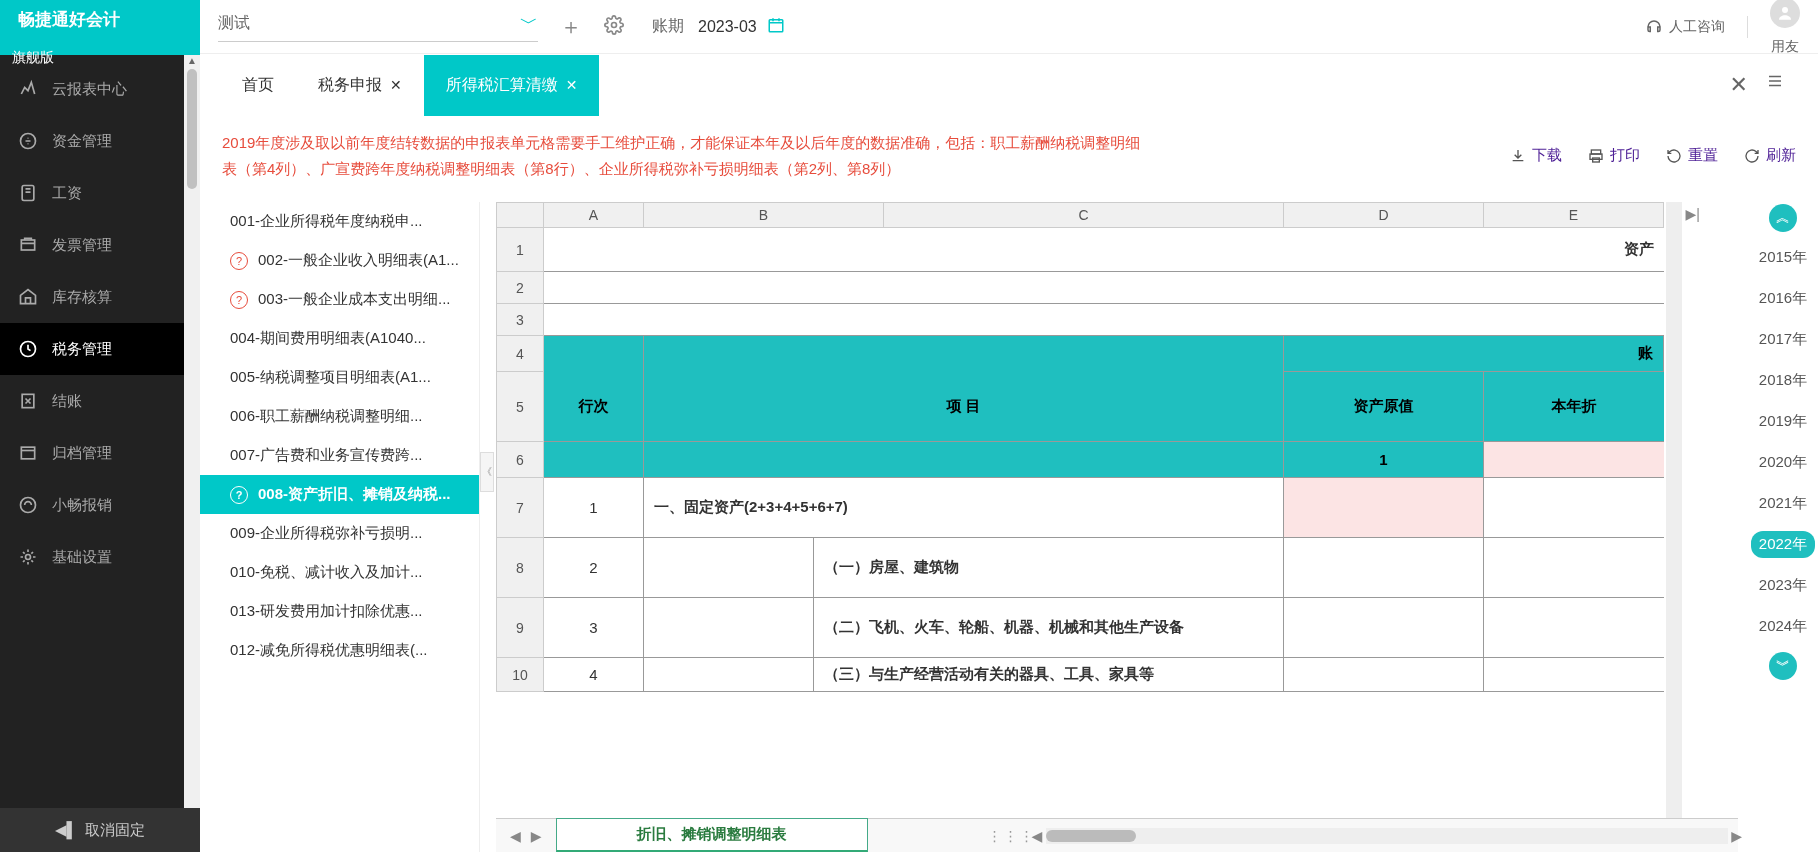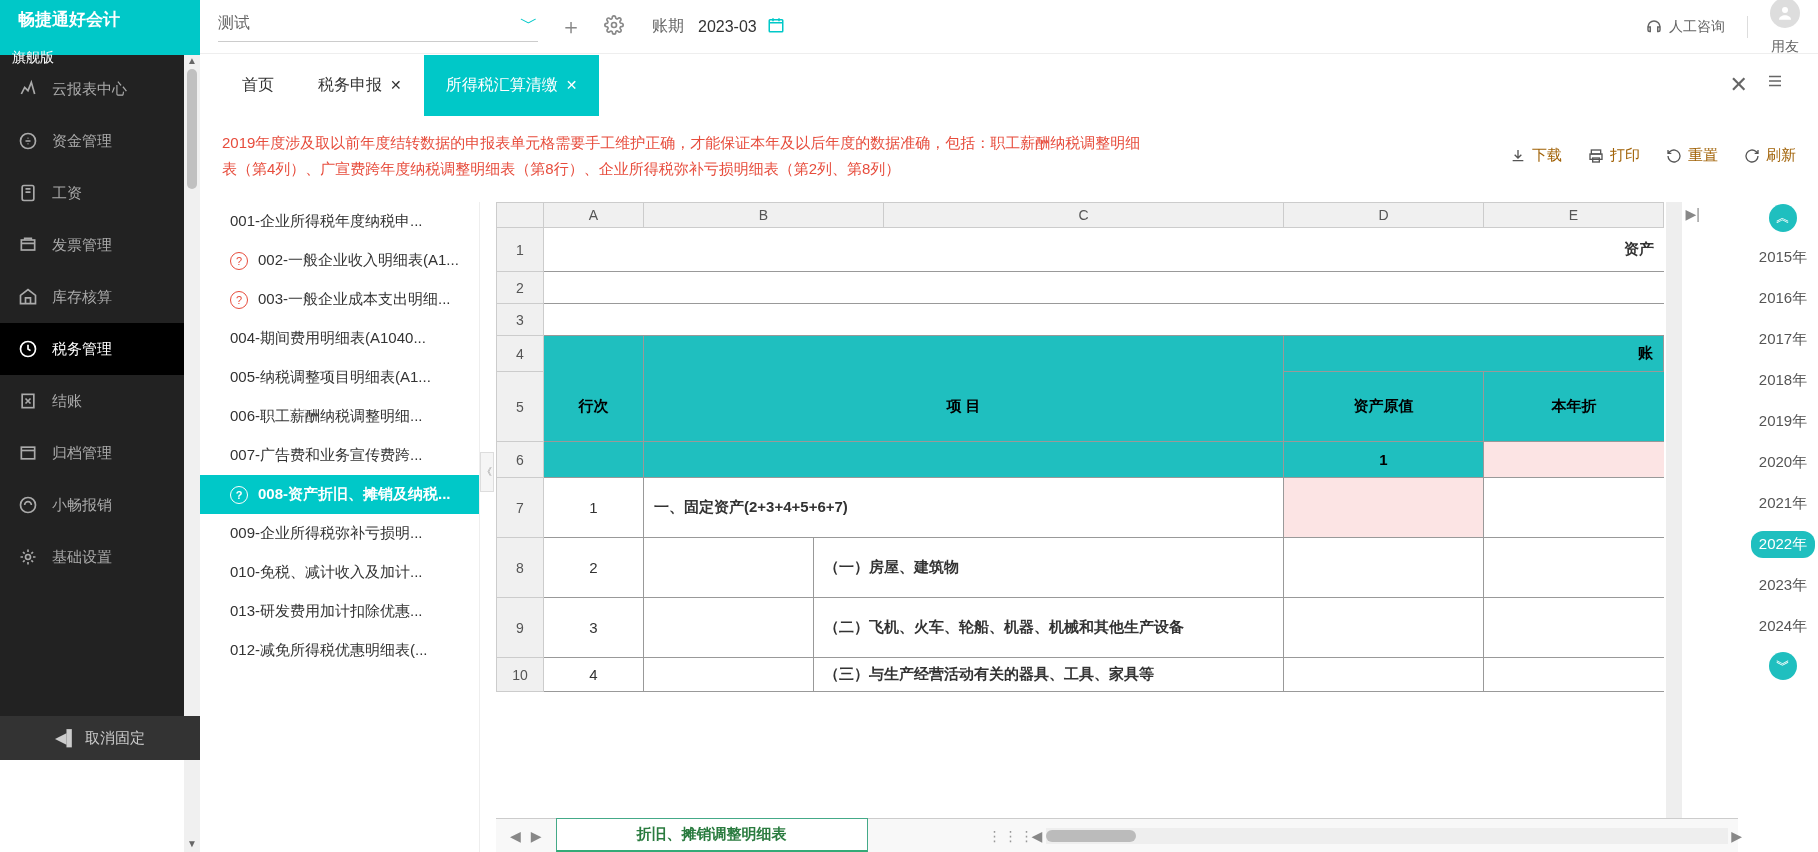--- a/index.html
+++ b/index.html
@@ -1,19 +1,19 @@
 <!DOCTYPE html>
 <html><head>
 <meta charset="utf-8">
 <style>
 * { box-sizing: border-box; margin: 0; padding: 0; }
 body { font-family: "Microsoft YaHei", Arial, sans-serif; font-size: 14px; color: #333; background: #fff; overflow: hidden; width: 1818px; height: 852px; }
 
 
-.sidebar { position: absolute; left: 0; top: 0; width: 200px; height: 760px; background: #222; }
+.sidebar { position: absolute; left: 0; top: 0; width: 200px; height: 852px; background: #222; }
 .logo-area { background: #00C8C8; height: 55px; padding: 8px 12px; color: #fff; }
 .logo-main { display: flex; align-items: center; gap: 6px; font-size: 17px; font-weight: bold; }
 .logo-sub { font-size: 14px; margin-top: 18px; }
 .sidebar-scroll { position: absolute; right: 0; top: 55px; width: 16px; height: 797px; background: #f0f0f0; }
 .sidebar-scroll-thumb { position: absolute; top: 0; left: 3px; width: 10px; height: 120px; background: #c0c0c0; border-radius: 5px; }
 .sidebar-scroll-arrow { position: absolute; left: 0; width: 16px; height: 14px; text-align: center; font-size: 10px; color: #666; }
 .nav-items { padding-top: 8px; width: 184px; }
 .nav-item { display: flex; align-items: center; gap: 14px; padding: 16px 18px; color: #aaa; cursor: pointer; font-size: 15px; }
 .nav-item.active { background: #000; color: #fff; }
 .nav-icon { width: 20px; height: 20px; display: inline-flex; align-items: center; justify-content: center; }
@@ -39,21 +39,21 @@
 .tab { padding: 20px 22px; color: #333; cursor: pointer; font-size: 16px; display: flex; align-items: center; gap: 8px; }
 .tab.active { background: #00C8C8; color: #fff; }
 .tab-close { font-size: 14px; }
 .tabs-right { margin-left: auto; display: flex; gap: 18px; color: #666; }
 .close-all { font-size: 22px; cursor: pointer; }
 
 
 .content { position: absolute; left: 200px; top: 116px; right: 0; bottom: 0; }
 .notice-row { display: flex; padding: 14px 22px 8px 22px; }
 .notice { color: #E74C3C; font-size: 15px; line-height: 1.7; max-width: 920px; }
-.toolbar { margin-left: auto; display: flex; gap: 26px; align-items: center; color: #a16207; }
+.toolbar { margin-left: auto; display: flex; gap: 26px; align-items: center; color: #4c1d95; }
 .tool-btn { display: flex; align-items: center; gap: 6px; cursor: pointer; font-size: 15px; }
 
 .workspace { display: flex; position: absolute; top: 86px; left: 0; right: 0; bottom: 0; }
 
 
 .report-list { width: 280px; border-right: 1px solid #eee; overflow: hidden; }
 .report-item { padding: 10px 14px 10px 30px; font-size: 15px; color: #333; cursor: pointer; white-space: nowrap; overflow: hidden; text-overflow: ellipsis; display: flex; align-items: center; gap: 6px; }
 .report-item.warn::before { content: "?"; display: inline-flex; width: 16px; height: 16px; border: 1.5px solid #E74C3C; border-radius: 50%; color: #E74C3C; font-size: 11px; align-items: center; justify-content: center; margin-right: 4px; flex-shrink: 0; }
 .report-item.active { background: #00C8C8; color: #fff; font-weight: bold; }
 .report-item.active.warn::before { border-color: #fff; color: #fff; }

